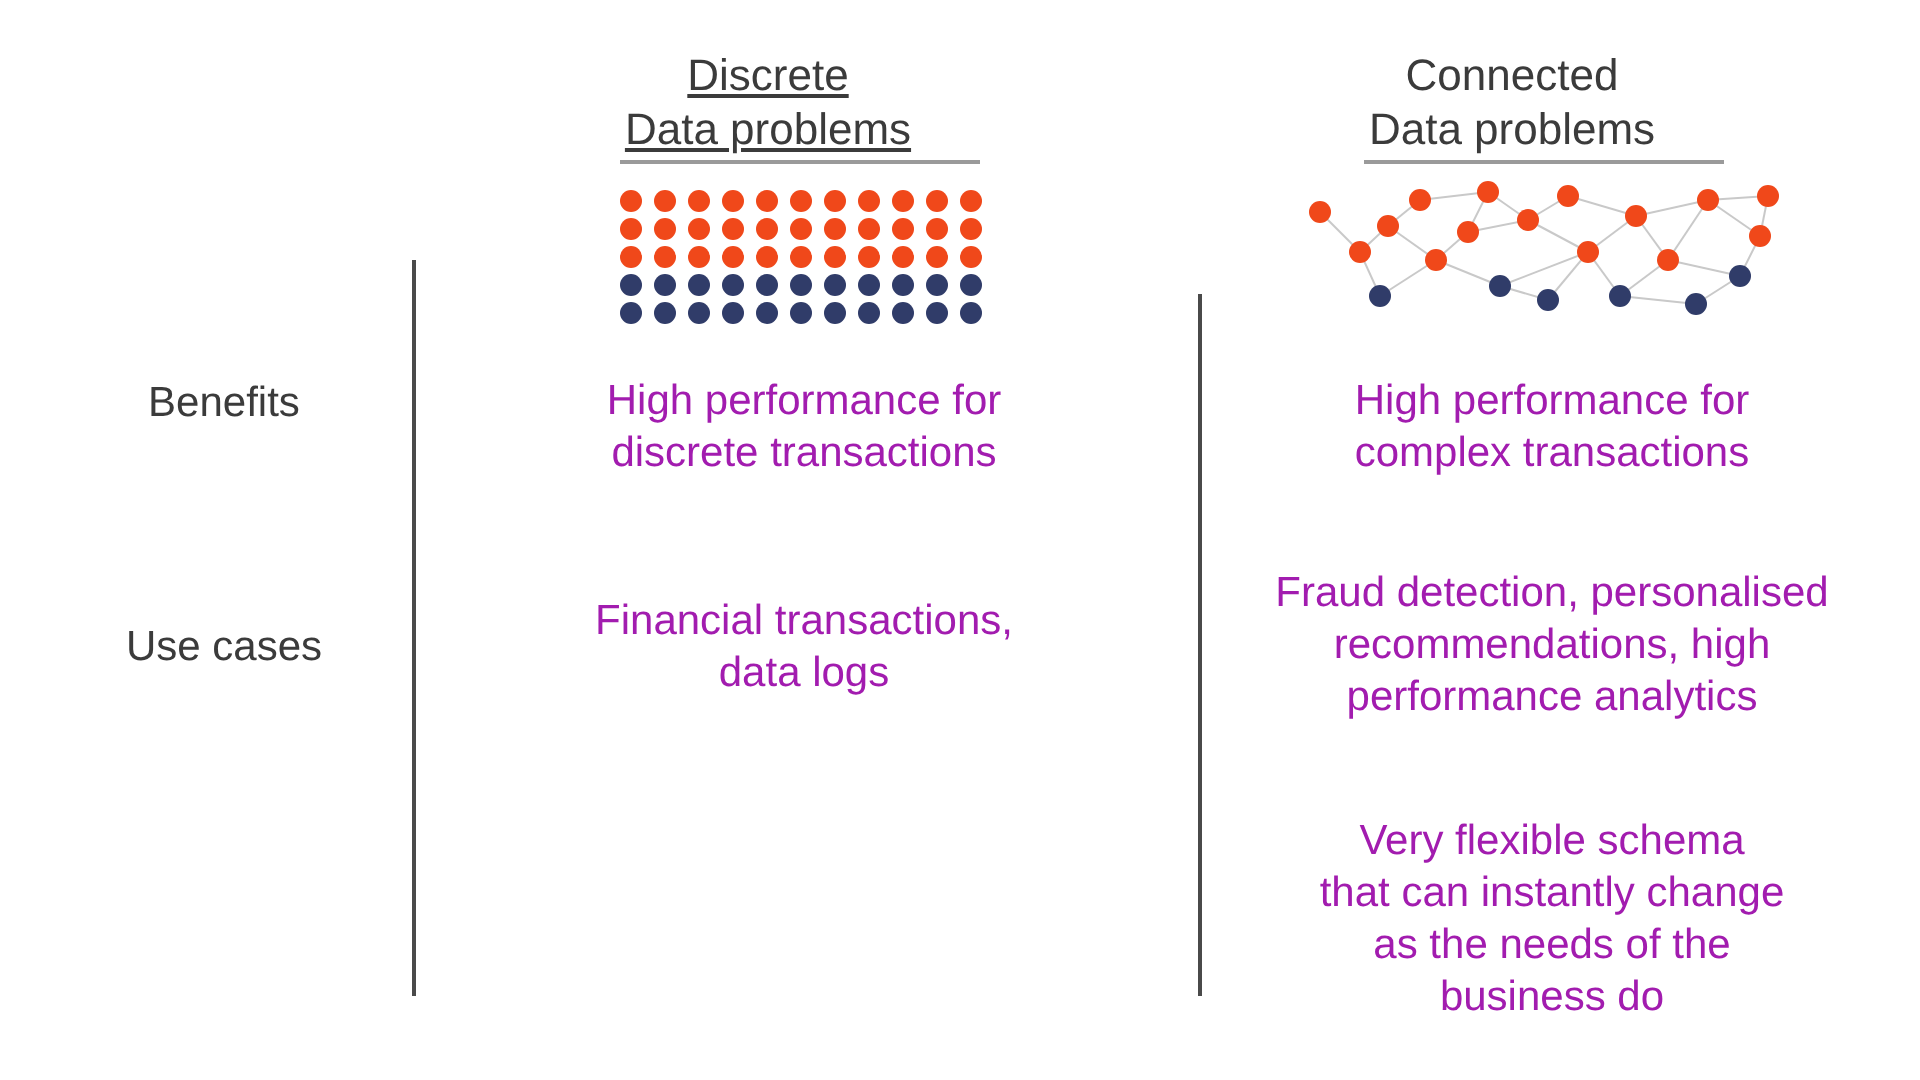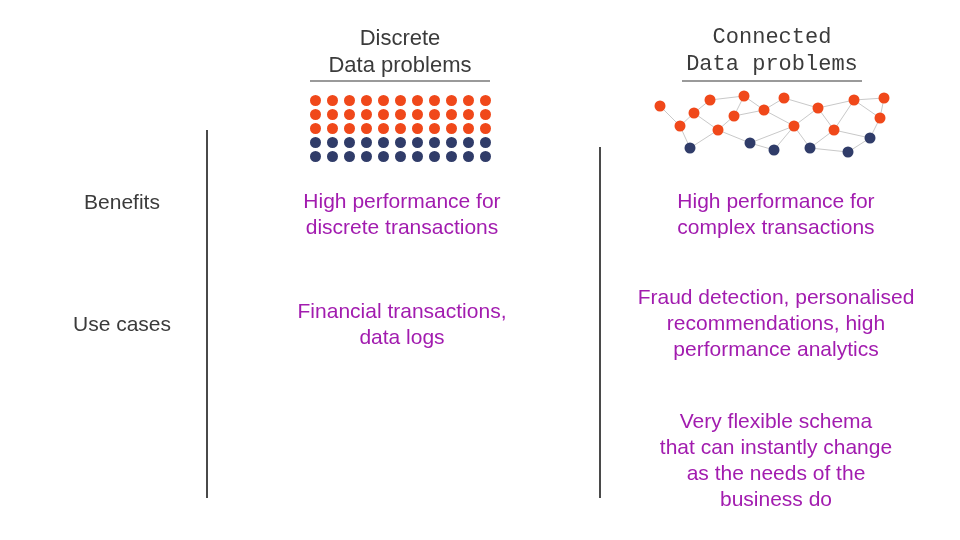--- a/index.html
+++ b/index.html
@@ -50,21 +50,21 @@
   }
   .network-svg {
     position: absolute;
     left: 652px;
     top: 88px;
     width: 246px;
     height: 82px;
   }
   .row-label {
     position: absolute;
-    left: 32px;
+    left: 22px;
     width: 180px;
     text-align: center;
     font-size: 21px;
     line-height: 26px;
     color: #3b3b3b;
   }
   .cell {
     position: absolute;
     width: 380px;
     text-align: center;
@@ -75,22 +75,22 @@
   }
   .divider {
     position: absolute;
     width: 2px;
     background: #4a4a4a;
   }
   #divider-1 { left: 206px; top: 130px; height: 368px; }
   #divider-2 { left: 599px; top: 147px; height: 351px; }
 
   
-  #col1-title { left: 250px; top: 24px; }
-  #col2-title { left: 622px; top: 24px; font-family: Liberation Mono, monospace; }
+  #col1-title { left: 234px; top: 24px; text-decoration: underline; }
+  #col2-title { left: 606px; top: 24px; }
   #col1-underline { left: 310px; top: 80px; }
   #col2-underline { left: 682px; top: 80px; }
 
   #label-benefits    { top: 189px; }
   #label-usecases    { top: 311px; text-align: center; }
   #label-flexibility { top: 426px; }
 
   #cell-benefits-discrete     { left: 212px; top: 188px; }
   #cell-benefits-connected    { left: 586px; top: 188px; }
   #cell-usecases-discrete     { left: 212px; top: 298px; }

